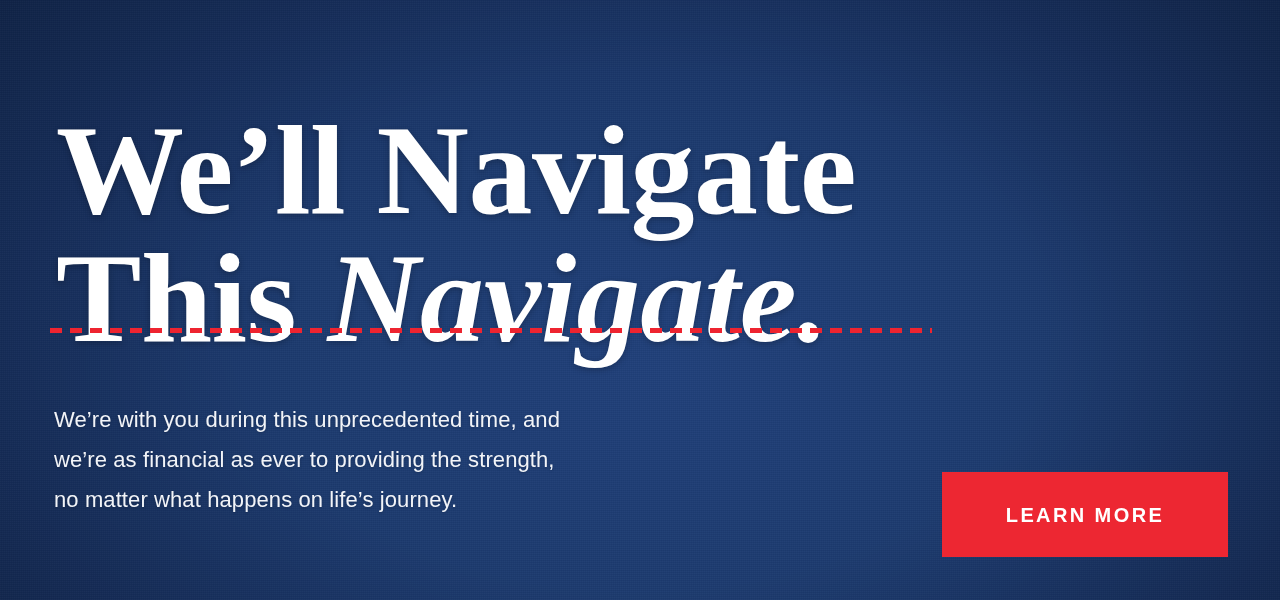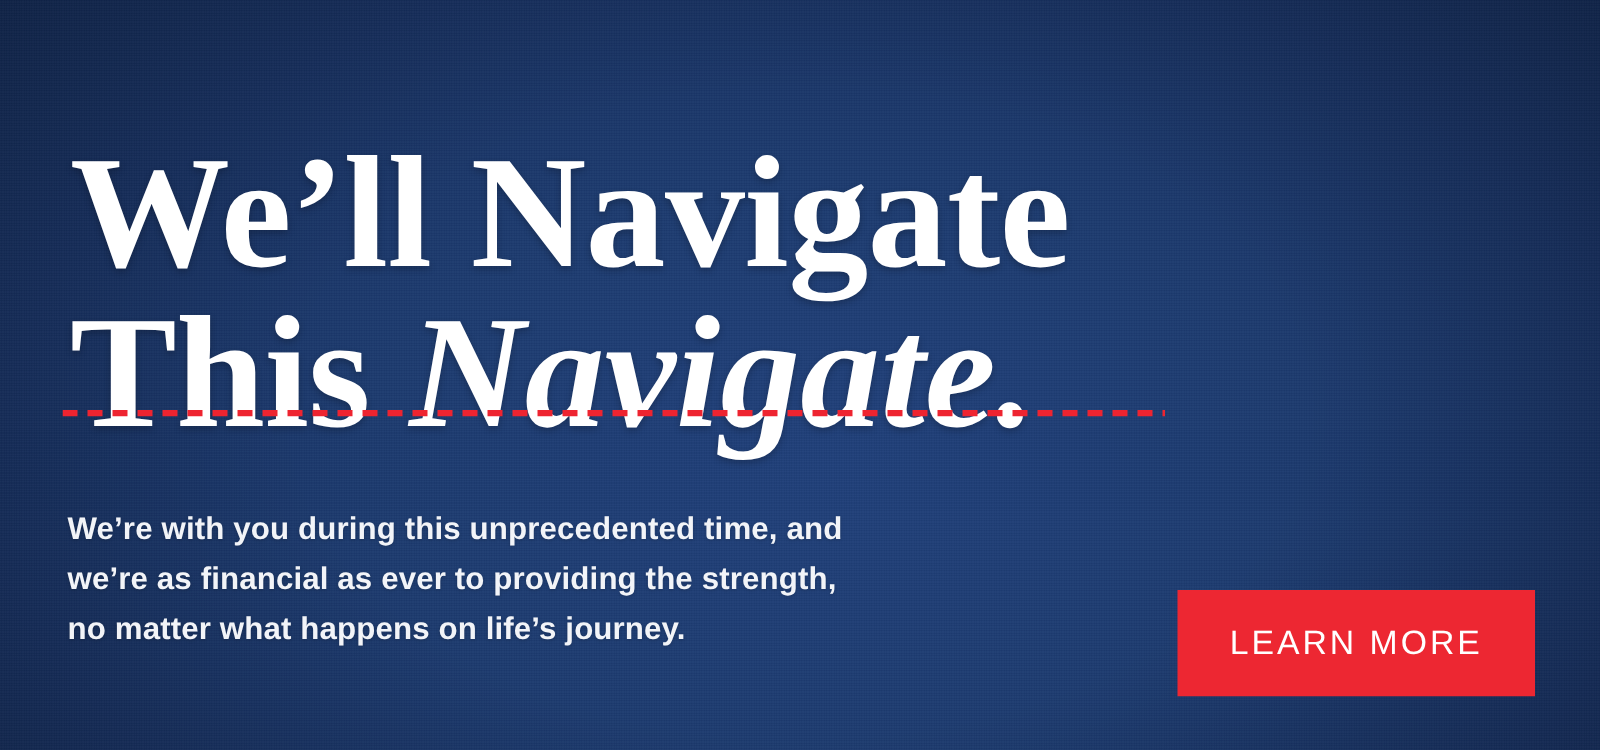--- a/index.html
+++ b/index.html
@@ -77,23 +77,23 @@
     background-repeat: repeat-x;
   }
 
   .body-copy {
     position: absolute;
     left: 54px;
     top: 378px;
     width: 760px;
     color: #f2f4f8;
     font-family: "Liberation Sans", sans-serif;
-    font-size: 25px;
+    font-size: 22px;
     line-height: 40px;
-    font-weight: 700;
+    font-weight: 400;
     letter-spacing: 0.1px;
     text-shadow: 0 1px 3px rgba(0,0,0,0.18);
   }
   .body-copy span {
     display: block;
     white-space: nowrap;
   }
 
   .cta {
     position: absolute;
@@ -105,22 +105,22 @@
     border: 0;
     display: flex;
     align-items: center;
     justify-content: center;
     cursor: pointer;
     padding: 0;
   }
   .cta-label {
     color: #ffffff;
     font-family: "Liberation Sans", sans-serif;
-    font-size: 27px;
-    font-weight: 400;
+    font-size: 20px;
+    font-weight: 700;
     letter-spacing: 2.4px;
     line-height: 1;
     white-space: nowrap;
   }
 </style>
 </head>
 <body>
 
 <div class="banner">
 

